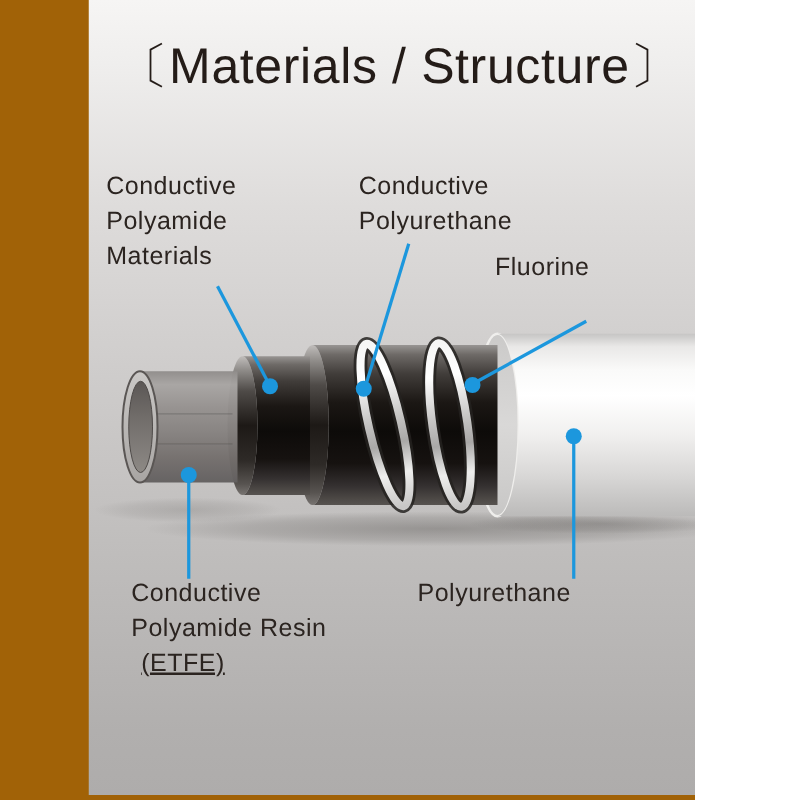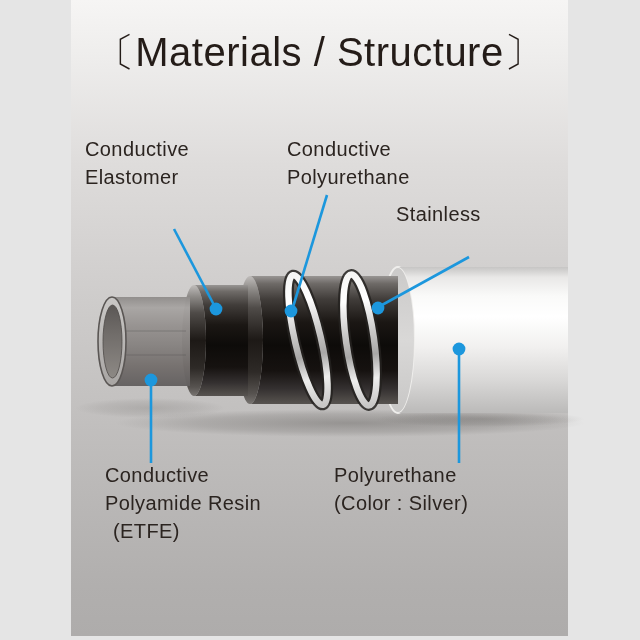--- a/index.html
+++ b/index.html
@@ -1,29 +1,29 @@
 <!DOCTYPE html>
 <html><head>
 <meta charset="utf-8">
 <style>
   html,body{margin:0;padding:0;background:#ffffff;}
-  .page{position:relative;width:640px;height:640px;background:#e5e5e5;overflow:hidden;
+  .page{position:relative;width:556px;height:640px;background:#a16207;overflow:hidden;
         font-family:"Liberation Sans","DejaVu Sans",sans-serif;}
   .panel{position:absolute;left:71px;top:0;width:497px;height:636px;
          background:linear-gradient(180deg,#f6f5f4 0%,#efeeed 8%,#dedcdb 26%,#cfcdcc 46%,#c0bebd 68%,#b1afae 92%,#aeacab 100%);}
   .diagram-svg{position:absolute;left:0;top:0;width:640px;height:640px;}
   .title{position:absolute;left:71px;top:25px;width:497px;text-align:center;
          font-size:40px;font-weight:500;letter-spacing:0.5px;color:#241c18;white-space:nowrap;}
   .lbl{position:absolute;font-size:20px;line-height:28px;letter-spacing:0.4px;
        color:#2b2420;white-space:nowrap;}
   .lbl-polyamide{left:85px;top:135px;}
   .lbl-polyurethane-top{left:287px;top:135px;}
   .lbl-stainless{left:396px;top:200px;}
   .lbl-etfe{left:105px;top:461px;}
-  .lbl-etfe .line:nth-child(3){padding-left:8px;}
+  .lbl-etfe .line:nth-child(3){padding-left:8px;text-decoration:underline;}
   .lbl-silver{left:334px;top:461px;}
 </style>
 </head>
 <body>
 
 <div class="page">
   <div class="panel"></div>
 
   <svg class="diagram-svg" viewBox="0 0 640 640" xmlns="http://www.w3.org/2000/svg">
     <defs>
@@ -144,35 +144,35 @@
       <circle cx="378" cy="308" r="6.4"></circle>
       <circle cx="151" cy="380" r="6.4"></circle>
       <circle cx="459" cy="349" r="6.4"></circle>
     </g>
   </svg>
 
   <div class="title">〔Materials / Structure〕</div>
 
   <div class="lbl lbl-polyamide">
     <div class="line">Conductive</div>
-    <div class="line">Elastomer</div>
+    <div class="line">Polyamide</div>
+    <div class="line">Materials</div>
   </div>
 
   <div class="lbl lbl-polyurethane-top">
     <div class="line">Conductive</div>
     <div class="line">Polyurethane</div>
   </div>
 
   <div class="lbl lbl-stainless">
-    <div class="line">Stainless</div>
+    <div class="line">Fluorine</div>
   </div>
 
   <div class="lbl lbl-etfe">
     <div class="line">Conductive</div>
     <div class="line">Polyamide Resin</div>
     <div class="line">(ETFE)</div>
   </div>
 
   <div class="lbl lbl-silver">
     <div class="line">Polyurethane</div>
-    <div class="line">(Color : Silver)</div>
   </div>
 </div>
 
 </body></html>

